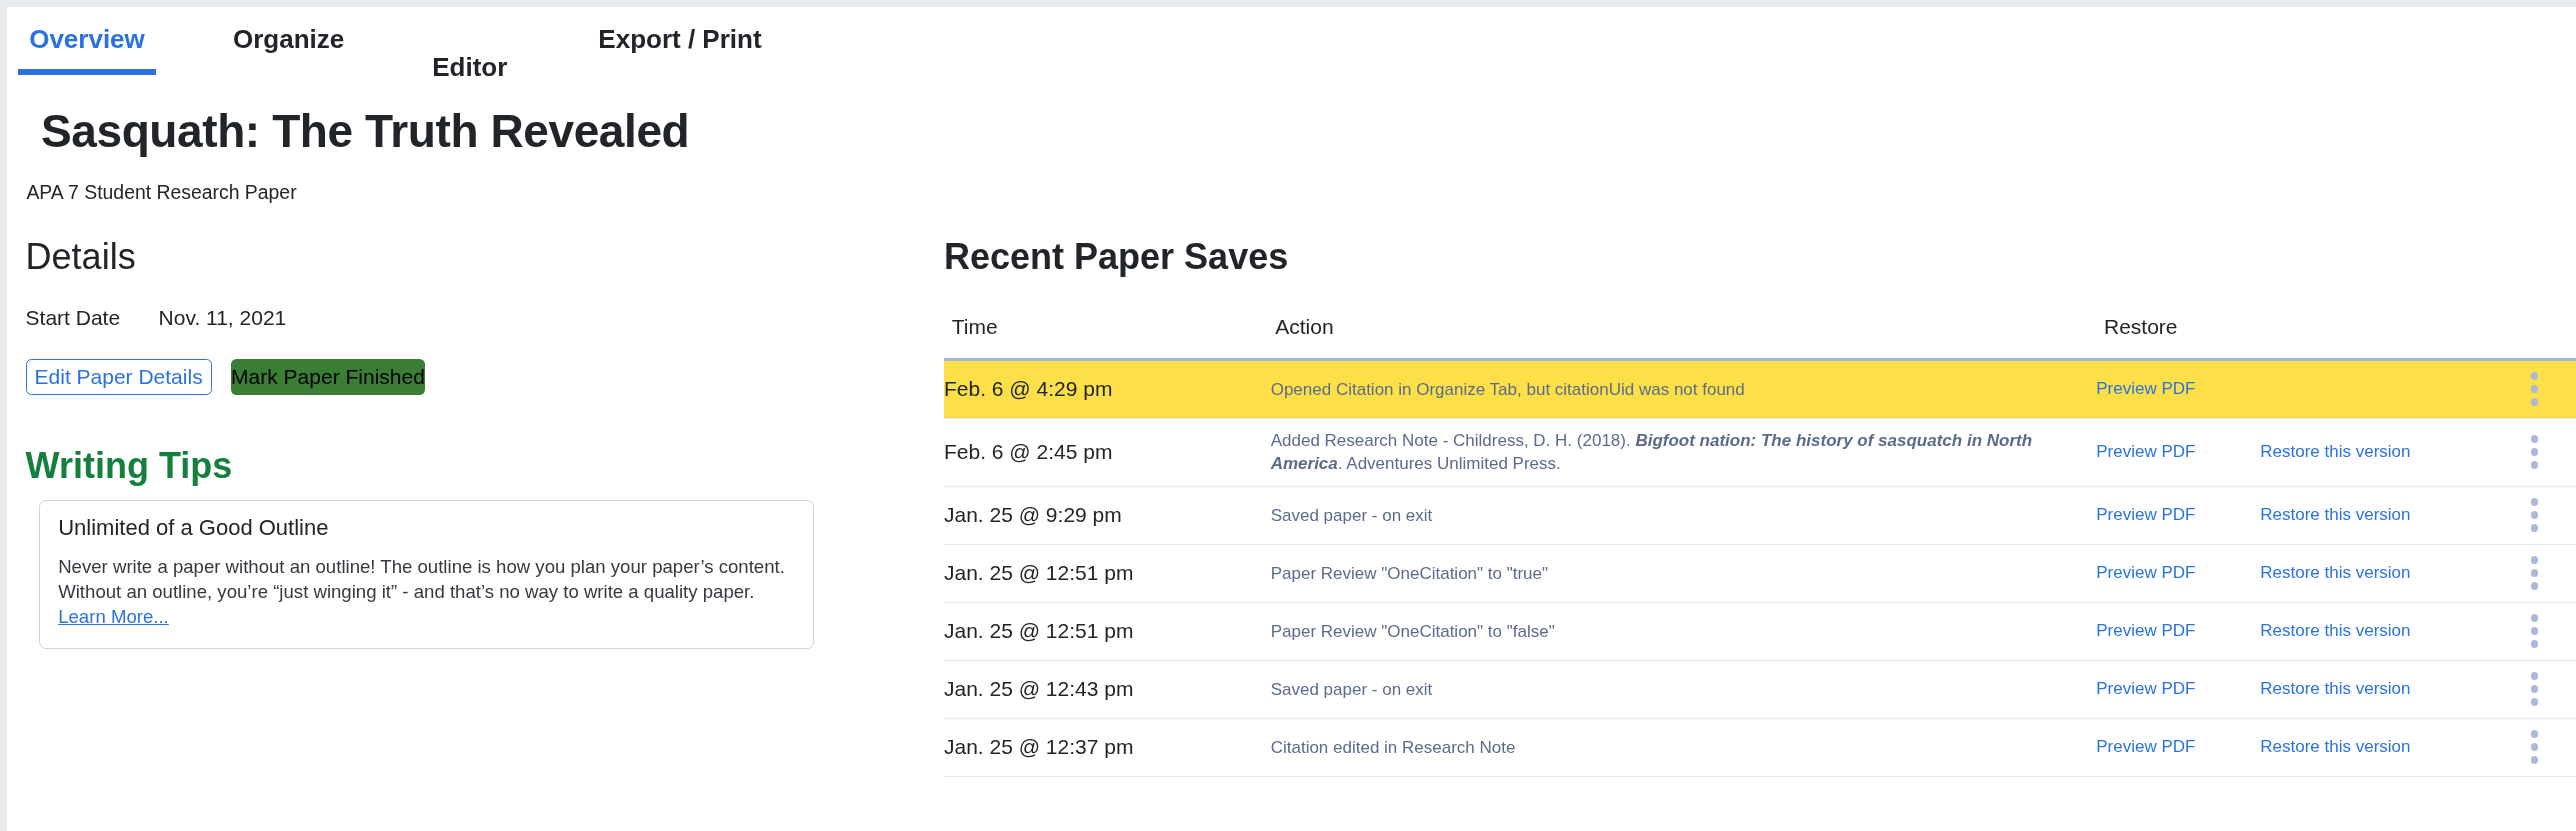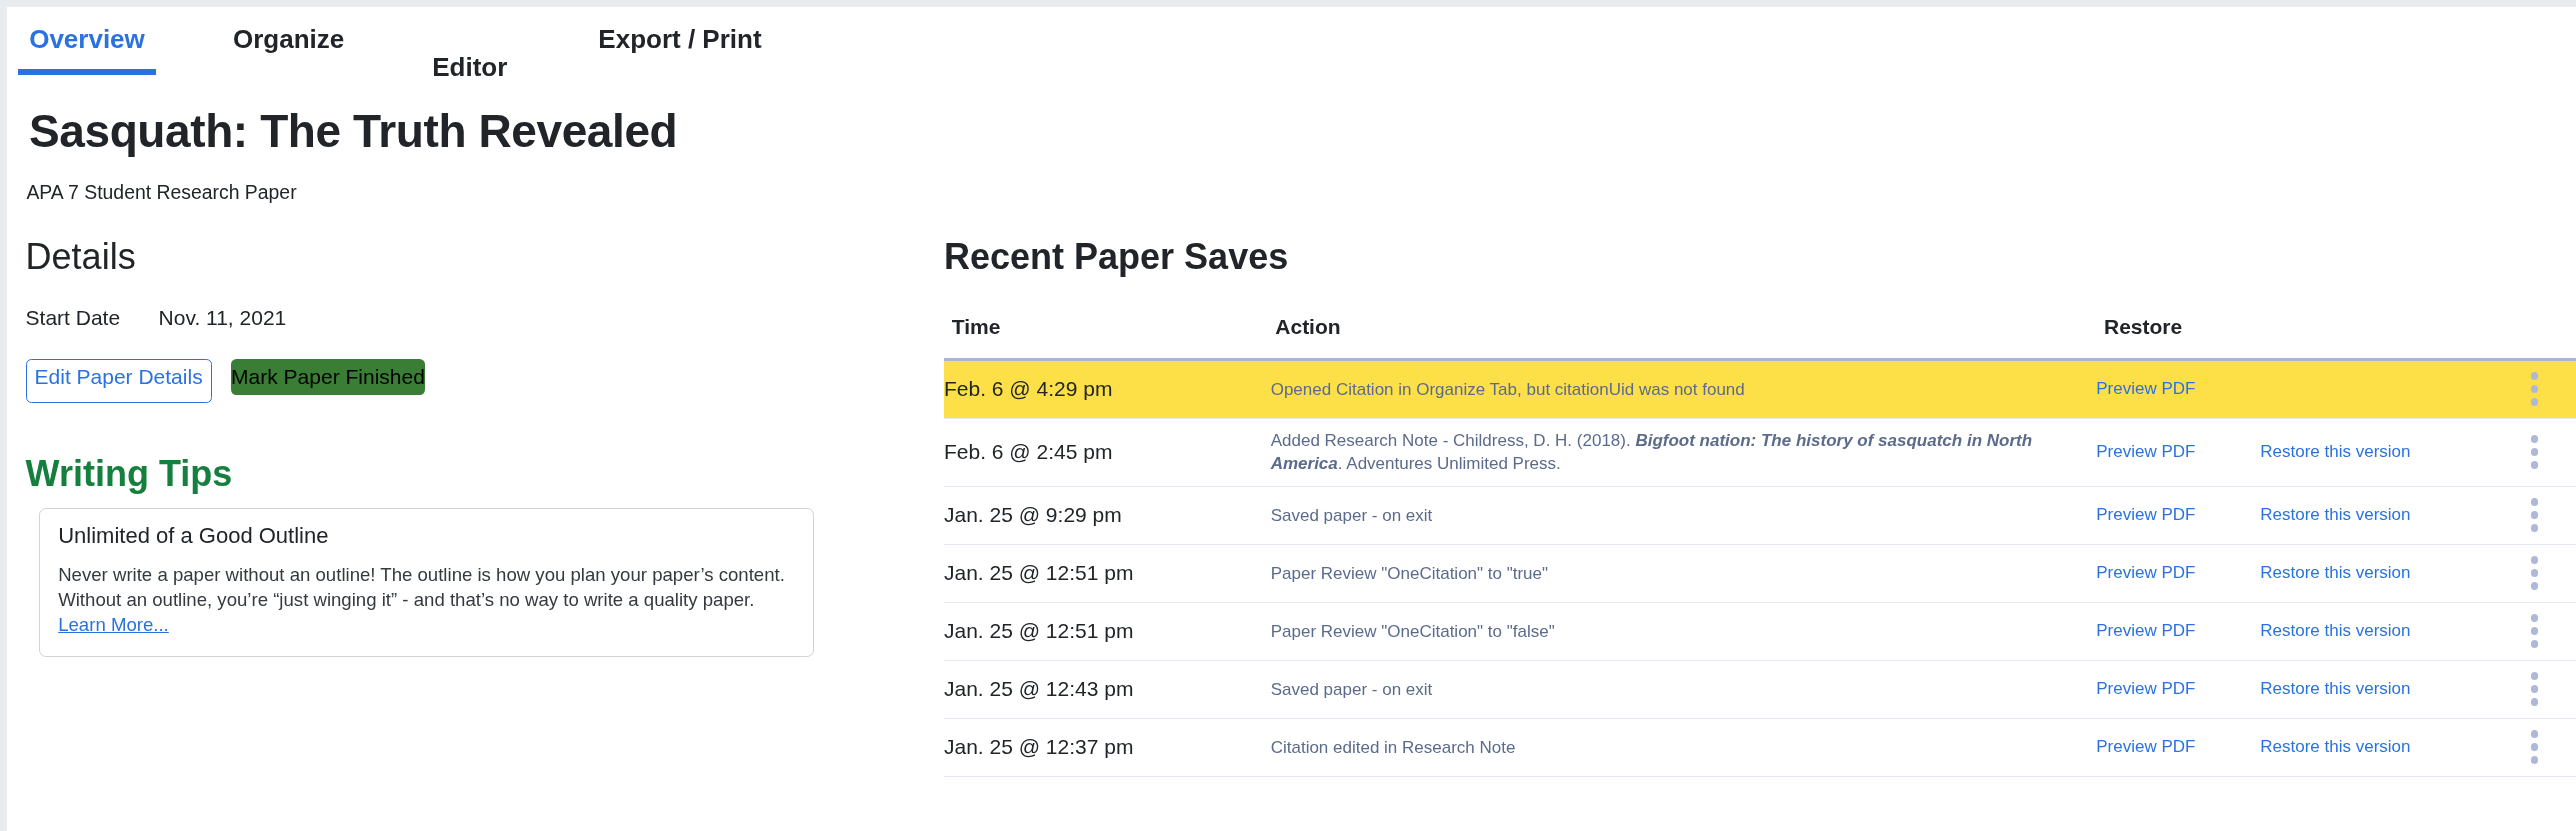--- a/index.html
+++ b/index.html
@@ -75,21 +75,21 @@
     background: #2a72e0;
   }
   #tab-0 { margin-left: 11px; width: 138px; text-align: center; }
   #tab-1 { margin-left: 77px; }
   #tab-2 { margin-left: 88px; margin-top: 28px; }
   #tab-3 { margin-left: 91px; }
 
   
   .paper-title {
     position: absolute;
-    left: 22px;
+    left: 34px;
     top: 97px;
     font-size: 46px;
     font-weight: bold;
     letter-spacing: -0.4px;
     color: #212529;
     white-space: nowrap;
   }
   .paper-subtitle {
     position: absolute;
     left: 19.4px;
@@ -134,21 +134,21 @@
   .btn {
     font-size: 21px;
     border-radius: 5.4px;
     text-align: center;
     box-sizing: border-box;
     cursor: pointer;
     white-space: nowrap;
   }
   .btn-outline {
     width: 186px;
-    height: 44px;
+    height: 36px;
     line-height: 33px;
     border: 1.5px solid #2a72e0;
     color: #2a72e0;
     background: #ffffff;
   }
   .btn-green {
     width: 194px;
     height: 36px;
     line-height: 36px;
     background: #3a7d34;
@@ -201,21 +201,21 @@
     line-height: 1;
   }
   table.saves {
     border-collapse: collapse;
     width: 1612px;
     table-layout: fixed;
   }
   table.saves th {
     text-align: left;
     font-size: 21px;
-    font-weight: bold;
+    font-weight: normal;
     color: #212529;
     padding: 0 0 18.6px 0;
     border-bottom: 3.1px solid #aab4d4;
     vertical-align: bottom;
   }
   table.saves th.col-time   { width: 319px; padding-left: 7.7px; }
   table.saves th.col-action { width: 821px; padding-left: 4.6px; }
   table.saves th.col-opts   { width: 472px;  padding-left: 7.7px; }
 
   table.saves td {

